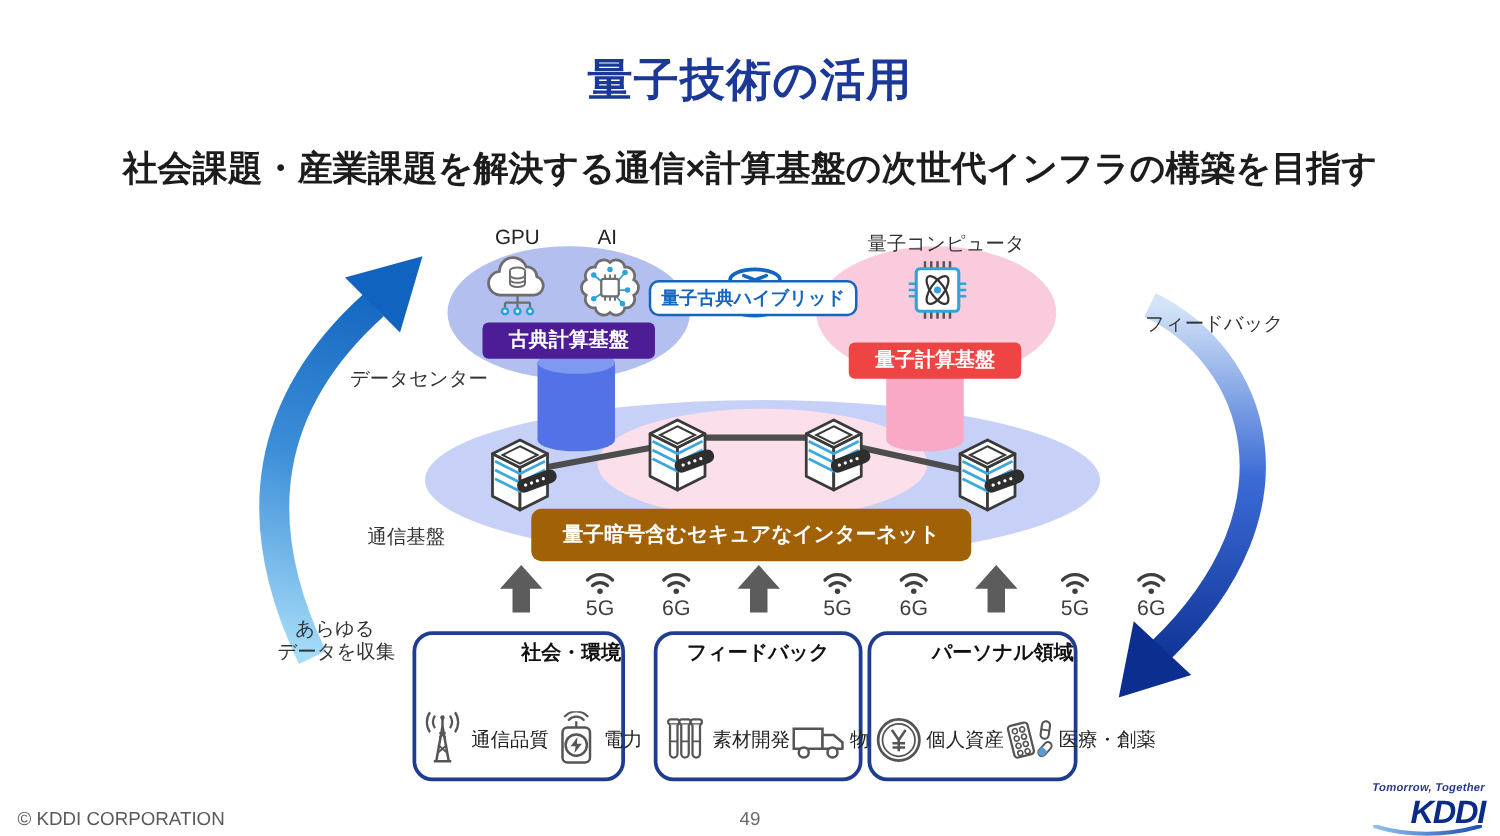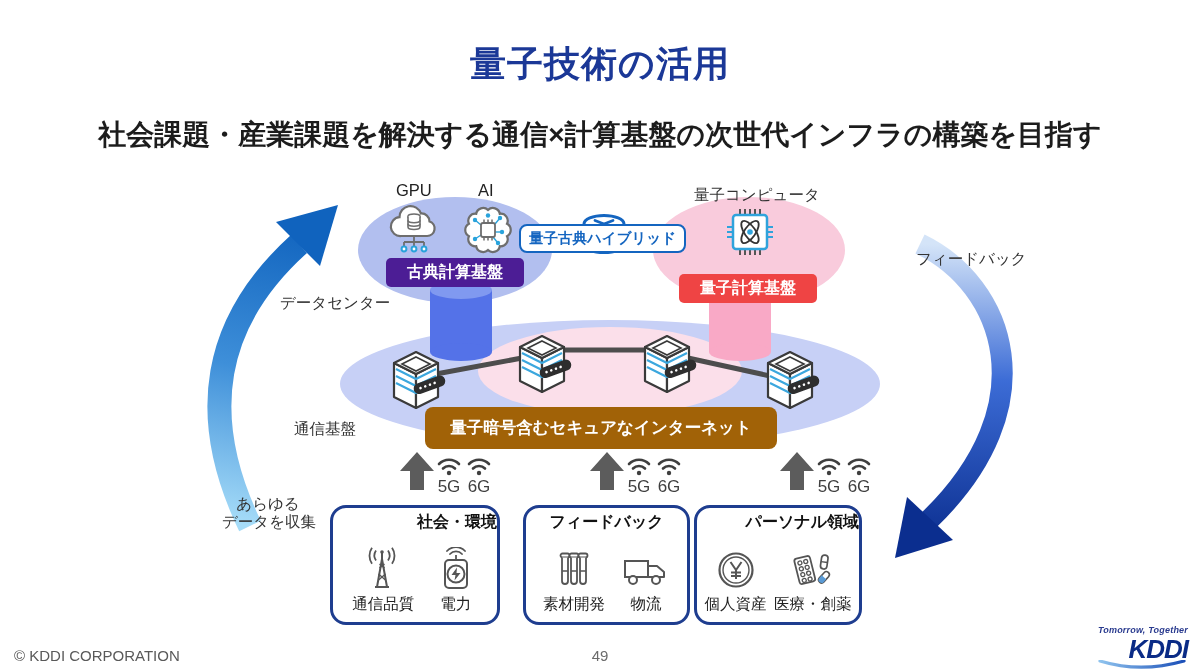--- a/index.html
+++ b/index.html
@@ -12,28 +12,28 @@
   .lbl{font-size:15.5px;color:#333;}
   .pill{position:absolute;z-index:3;display:flex;align-items:center;justify-content:center;
         color:#fff;font-weight:700;border-radius:5px;}
   #classical-pill{left:386px;top:258px;width:138px;height:29px;background:#4c1d95;font-size:16px;}
   #quantum-pill{left:679px;top:258px;width:138px;height:29px;background:#ef4444;font-size:16px;margin-top:16px;}
   #secure-pill{left:425px;top:407px;width:352px;height:42px;background:#a16207;font-size:16.5px;border-radius:8px;}
   #hybrid-box{position:absolute;z-index:3;left:519px;top:176px;width:167px;height:29px;background:#fff;
         border:2.5px solid #1465C0;border-radius:8px;display:flex;align-items:center;justify-content:center;
         color:#1465C0;font-weight:700;font-size:14.5px;box-sizing:border-box;margin-top:48px;}
   .icon-abs{position:absolute;z-index:2;}
-  .uplink{position:absolute;top:452px;z-index:3;display:flex;align-items:flex-start;}
+  .uplink{position:absolute;top:452px;z-index:3;display:flex;align-items:flex-start;gap:31px;}
   .wificol{display:flex;flex-direction:column;align-items:center;width:30px;margin-top:4px;}
   .wificol span{font-size:17px;color:#3F3F3F;margin-top:0px;}
   .dbox{position:absolute;top:505px;height:120px;z-index:3;background:#fff;border:3px solid #1E3D8F;
         border-radius:16px;display:flex;flex-direction:column;align-items:center;box-sizing:border-box;}
   .dtitle{font-size:16px;font-weight:600;color:#111;margin-top:4px;}
   .ditems{display:flex;flex:1;width:100%;align-items:flex-end;justify-content:space-evenly;padding-bottom:7px;}
-  .ditem{display:flex;flex-direction:column;align-items:center;}
+  .ditem{display:flex;flex-direction:row;align-items:center;}
   .dlabel{font-size:15.5px;color:#222;margin-top:1px;white-space:nowrap;}
   #collect{left:222px;top:495px;width:92px;text-align:center;line-height:18px;}
   #copyright{left:14px;top:647px;font-size:15px;color:#595959;}
   #pagenum{left:0;top:647px;width:1200px;text-align:center;font-size:15px;color:#6B6B6B;}
   #kddi-logo{position:absolute;z-index:3;right:12px;top:626px;text-align:right;line-height:1;}
   #kddi-tagline{font-size:9px;font-style:italic;font-weight:600;color:#2A3B8F;letter-spacing:.2px;}
   #kddi-name{font-size:26px;font-weight:800;font-style:italic;color:#0A2B86;margin-top:1px;letter-spacing:-1px;}
 </style>
 </head>
 <body>

